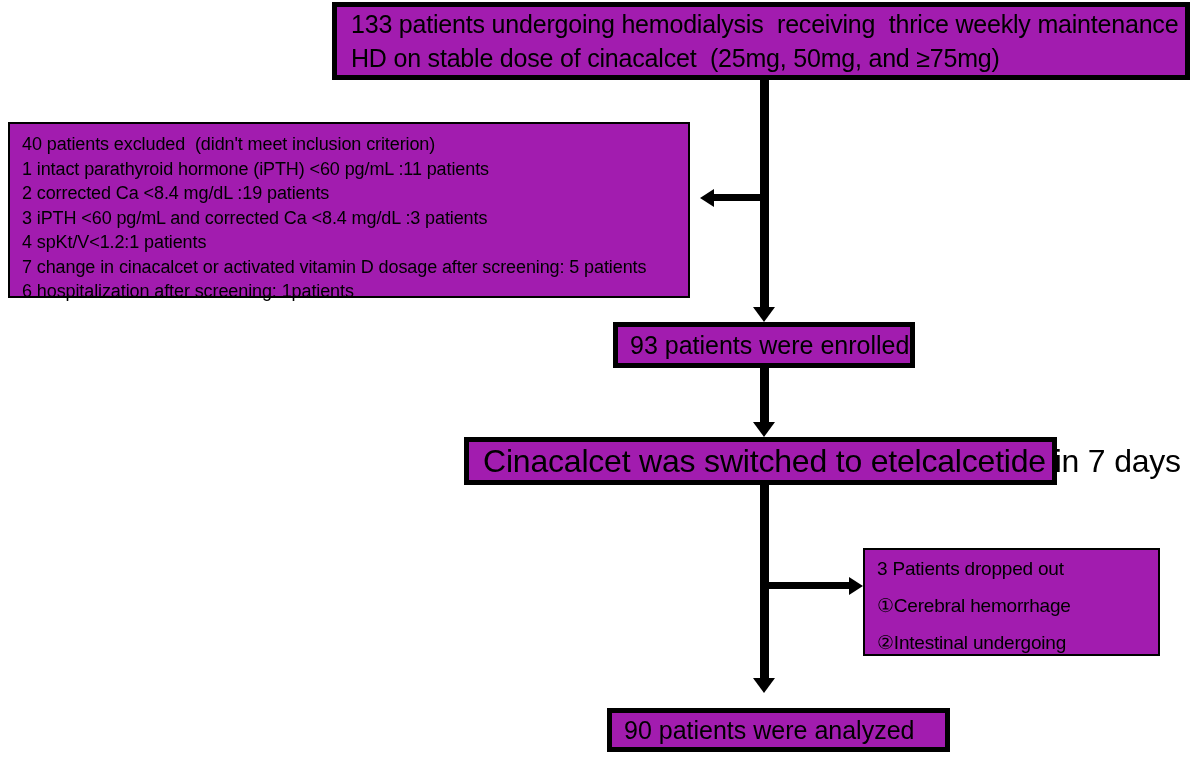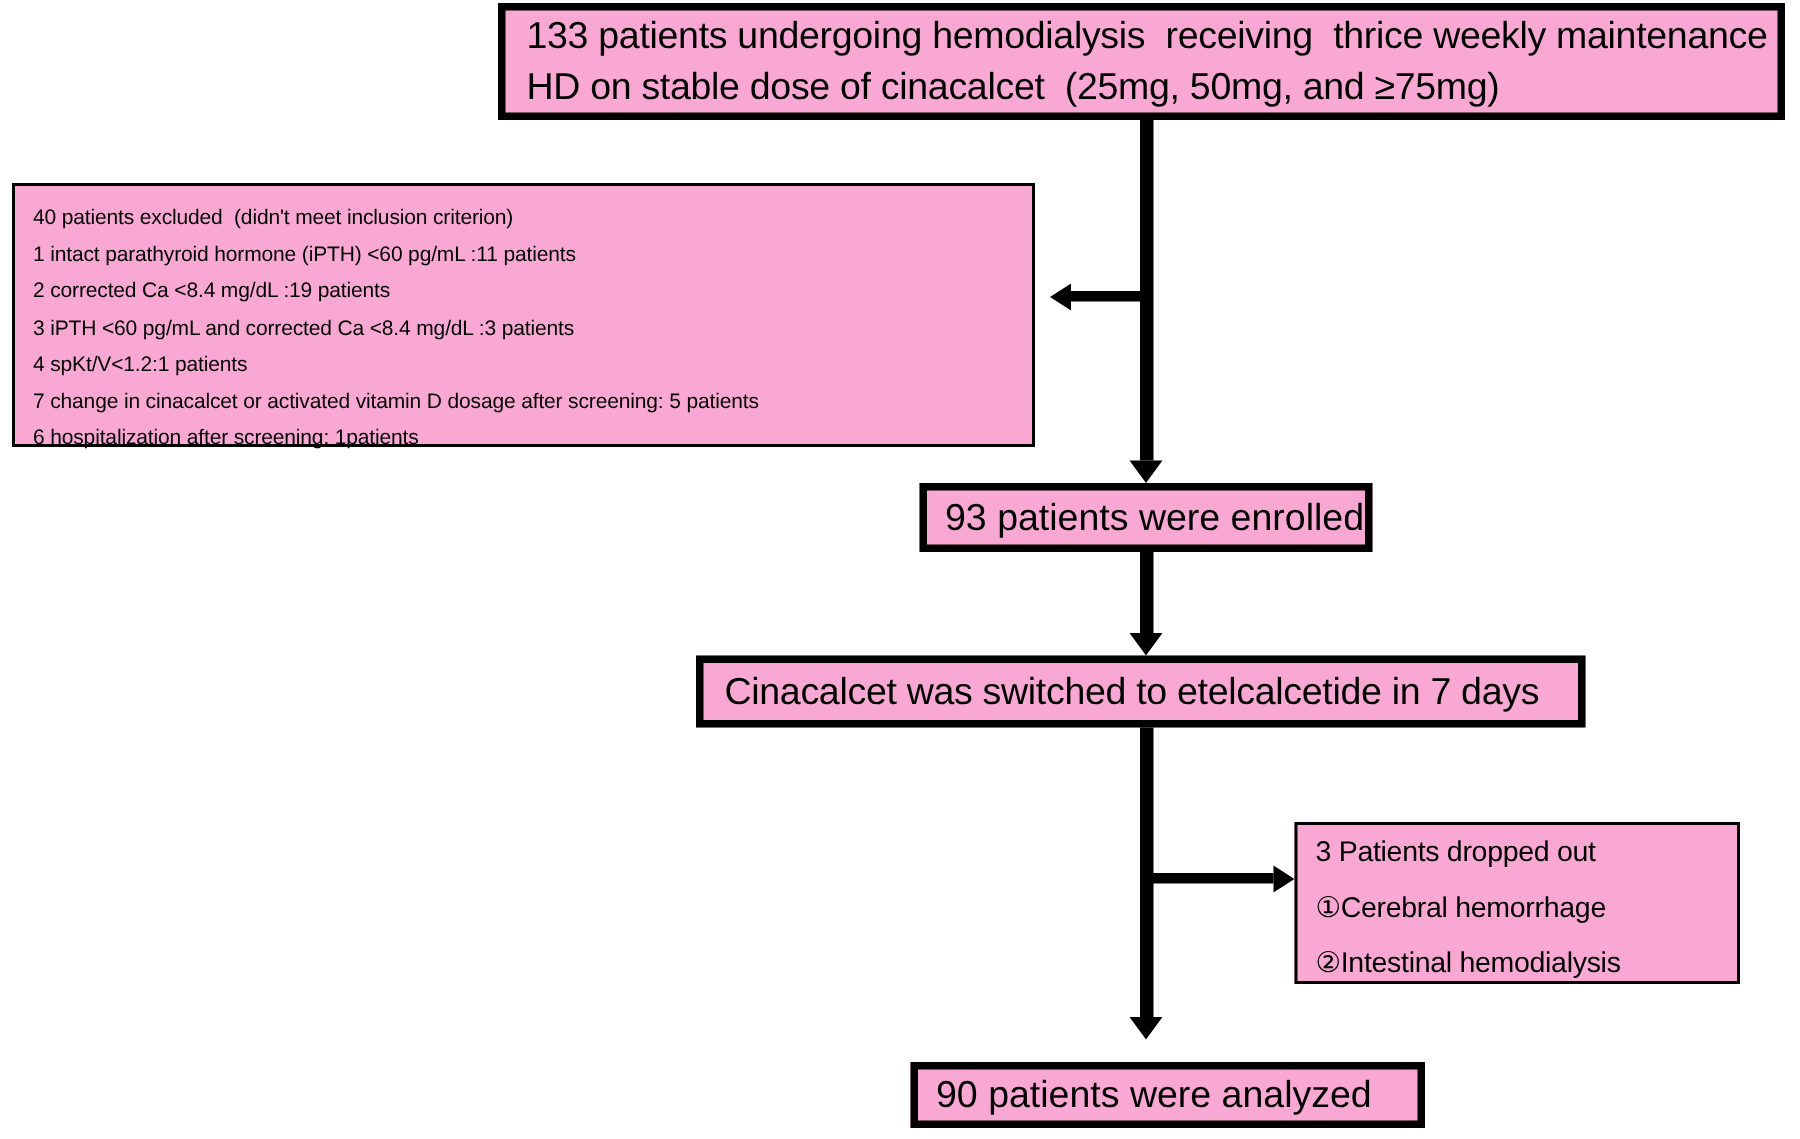--- a/index.html
+++ b/index.html
@@ -18,21 +18,21 @@
     width: 1200px;
     height: 759px;
     background: #ffffff;
     overflow: hidden;
   }
 
   
   .box {
     position: absolute;
     box-sizing: border-box;
-    background: #f9a8d4;
+    background: #a21caf;
     border: 3px solid #000000;
     display: flex;
     flex-direction: column;
     justify-content: center;
   }
   .box.thick {
     border-width: 5px;
   }
   .box.thin {
     border-width: 2px;
@@ -59,21 +59,21 @@
   
   #box-excluded {
     left: 8px;
     top: 122px;
     width: 682px;
     height: 176px;
     padding: 8px 10px 8px 12px;
     justify-content: flex-start;
   }
   #box-excluded .line {
-    font-size: 14px;
+    font-size: 18px;
     line-height: 24.5px;
     letter-spacing: -0.1px;
   }
 
   
   #box-enrolled {
     left: 613px;
     top: 322px;
     width: 302px;
     height: 46px;
@@ -86,21 +86,21 @@
 
   
   #box-switch {
     left: 464px;
     top: 437px;
     width: 593px;
     height: 48px;
     padding: 0 14px;
   }
   #box-switch .line {
-    font-size: 25px;
+    font-size: 32px;
     line-height: 30px;
     letter-spacing: -0.2px;
   }
 
   
   #box-dropped {
     left: 863px;
     top: 548px;
     width: 297px;
     height: 108px;
@@ -191,21 +191,21 @@
     <span class="line">93 patients were enrolled</span>
   </div>
 
   <div class="box thick" id="box-switch">
     <span class="line">Cinacalcet was switched to etelcalcetide in 7 days</span>
   </div>
 
   <div class="box thin" id="box-dropped">
     <span class="line">3 Patients dropped out</span>
     <span class="line">①Cerebral hemorrhage</span>
-    <span class="line">②Intestinal hemodialysis</span>
+    <span class="line">②Intestinal undergoing</span>
   </div>
 
   <div class="box thick" id="box-analyzed">
     <span class="line">90 patients were analyzed</span>
   </div>
 
   <div class="conn v-line" style="left:760px; top:78px; height:229px;"></div>
   <div class="arrow-down" style="left:753px; top:307px;"></div>
 
   <div class="conn h-line" style="left:714px; top:194px; width:48px;"></div>

